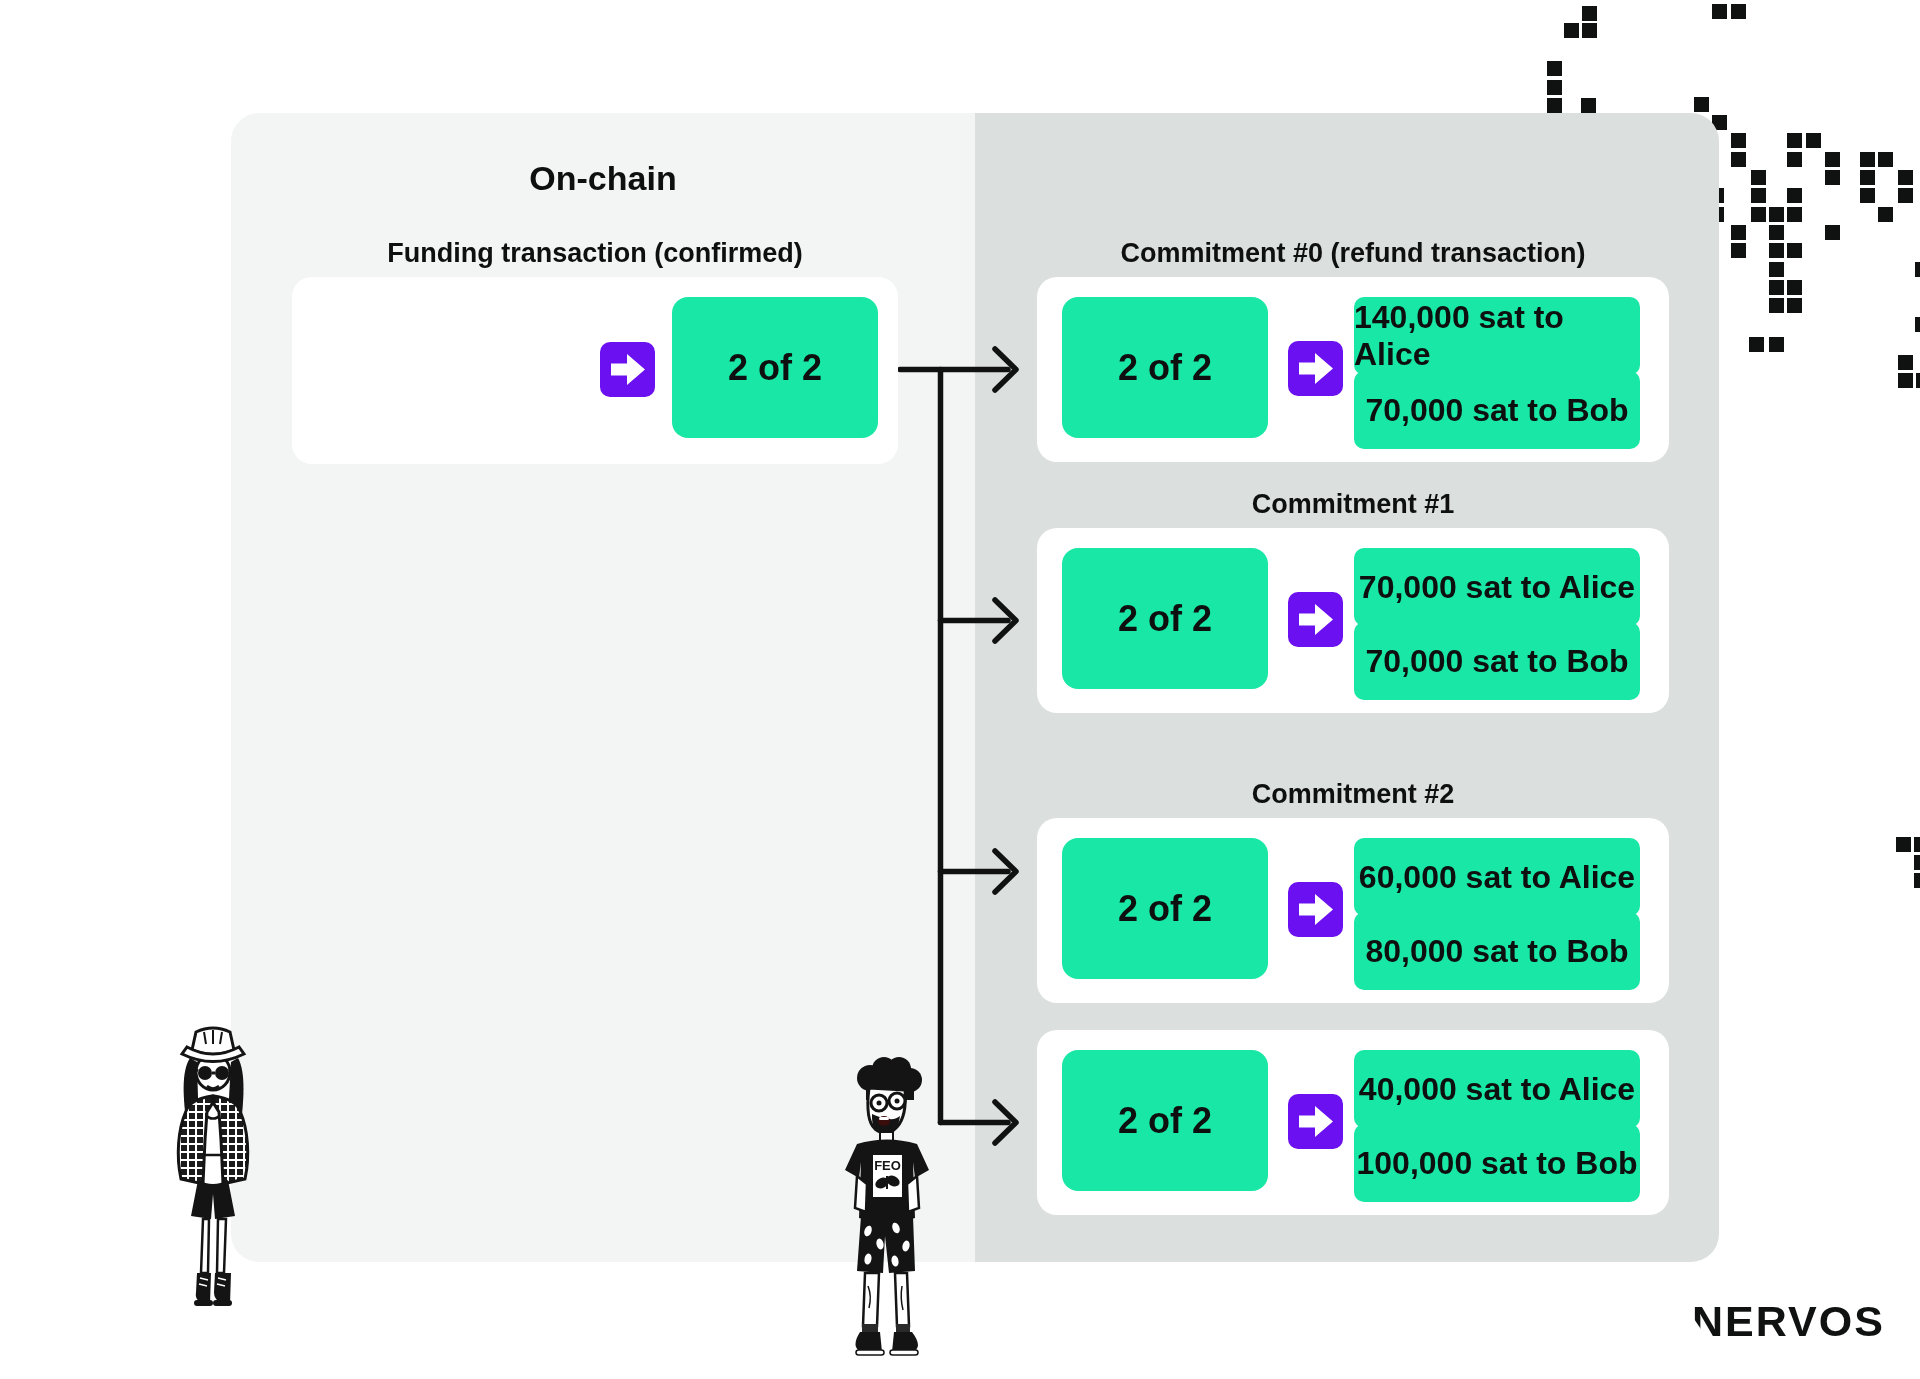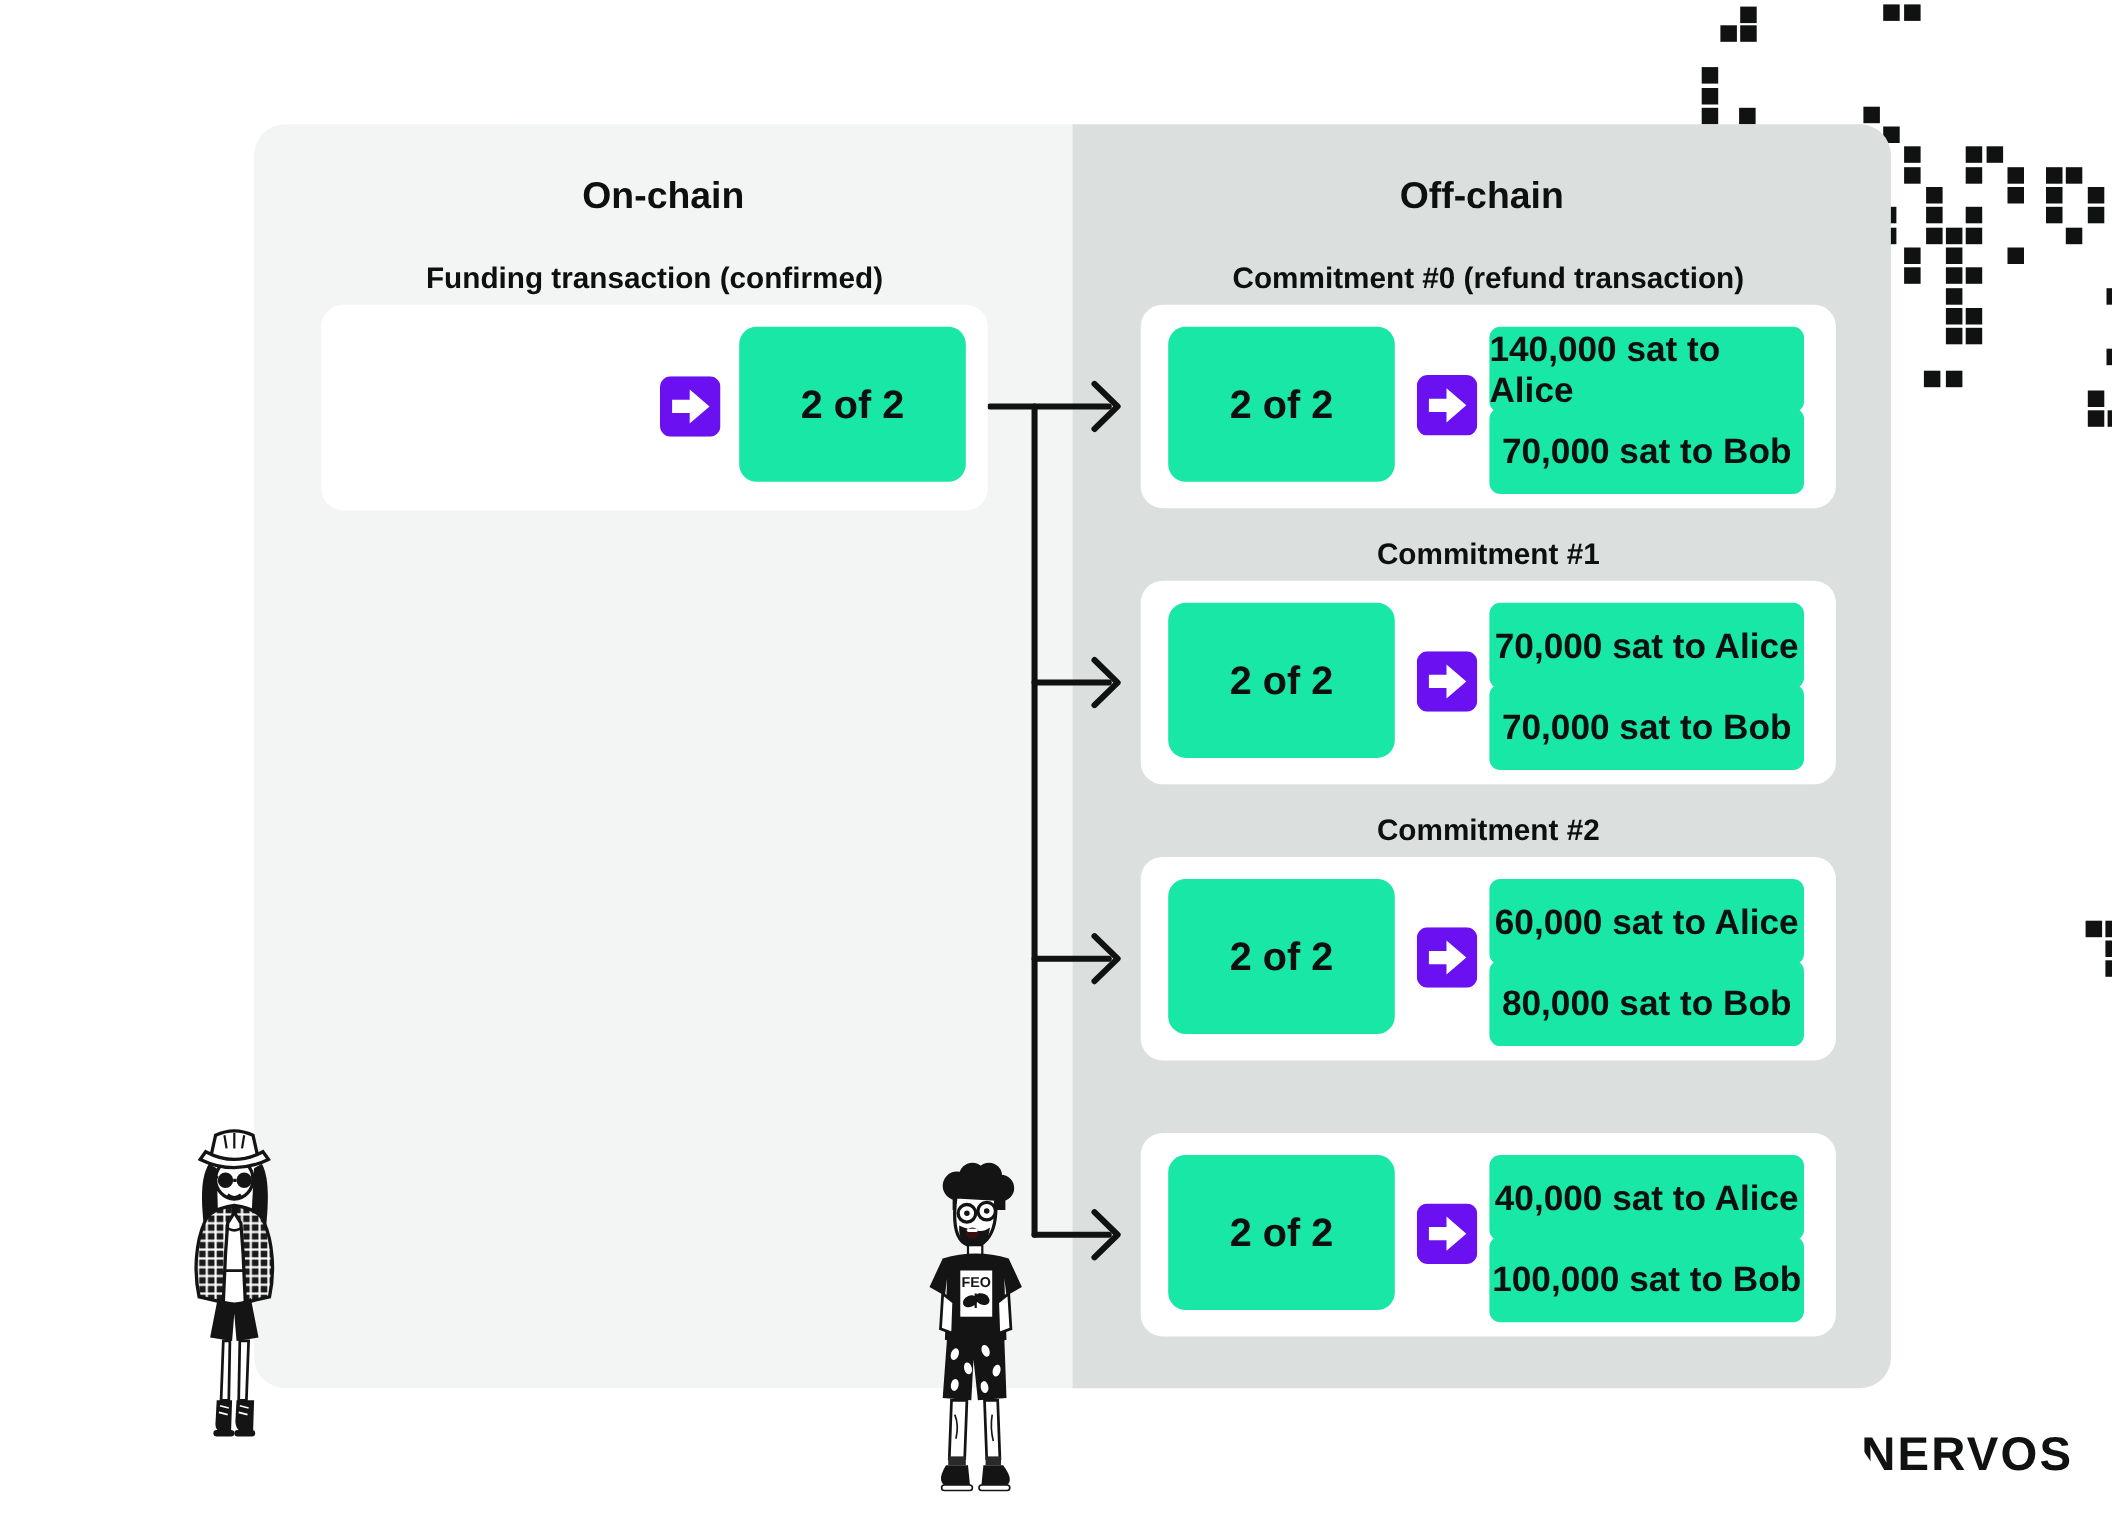--- a/index.html
+++ b/index.html
@@ -21,21 +21,21 @@
   .card{position:absolute;background:#ffffff;border-radius:20px;}
   .funding-card{left:0;top:40px;width:606px;height:187px;}
   .msig{position:absolute;background:#19e7a5;border-radius:16px;display:flex;align-items:center;justify-content:center;font-size:36px;}
   .funding-msig{left:380px;top:60px;width:206px;height:141px;}
   .arrow-badge{position:absolute;width:55px;height:55px;}
   .funding-arrow{left:308px;top:105px;}
   
   .commitment{position:absolute;left:1025px;width:632px;height:230px;}
   .commitment.c0{top:237px;}
   .commitment.c1{top:488px;padding-left:21px;}
-  .commitment.c2{top:739px;}
+  .commitment.c2{top:778px;}
   .commitment.c3{top:990px;}
   .c-label{position:absolute;left:0;top:0;width:632px;text-align:center;font-size:27px;line-height:32px;}
   .c-card{left:0;top:40px;width:632px;height:185px;}
   .c-msig{left:25px;top:60px;width:206px;height:141px;}
   .c-arrow{left:251px;top:104px;}
   .pill{position:absolute;left:317px;width:286px;height:78px;background:#19e7a5;border-radius:10px;
         display:flex;align-items:center;justify-content:center;font-size:32px;}
   .pill.p1{top:60px;}
   .pill.p2{top:134px;}
   
@@ -106,21 +106,20 @@
         <rect x="1902" y="837" width="15" height="15"></rect>
       <rect x="1902" y="855" width="15" height="15"></rect>
         <rect x="1902" y="873" width="15" height="15"></rect>
     </g>
   </svg>
 
   <div class="panel onchain"></div>
   <div class="panel offchain"></div>
 
   <div class="panel-title onchain">On-chain</div>
-  <div class="panel-title offchain">Off-chain</div>
 
   <svg class="layer" viewBox="0 0 1920 1379" width="1920" height="1379">
     <g stroke="#101111" stroke-width="5.5" fill="none" stroke-linecap="round" stroke-linejoin="round">
       <path d="M888 369.5 H996"></path>
       <path d="M928.5 369.5 V1122.5"></path>
       <path d="M928.5 620.5 H996"></path>
       <path d="M928.5 871.5 H996"></path>
       <path d="M928.5 1122.5 H996"></path>
       <path d="M983 349 L1004 369.5 L983 390"></path>
       <path d="M983 600 L1004 620.5 L983 641"></path>

